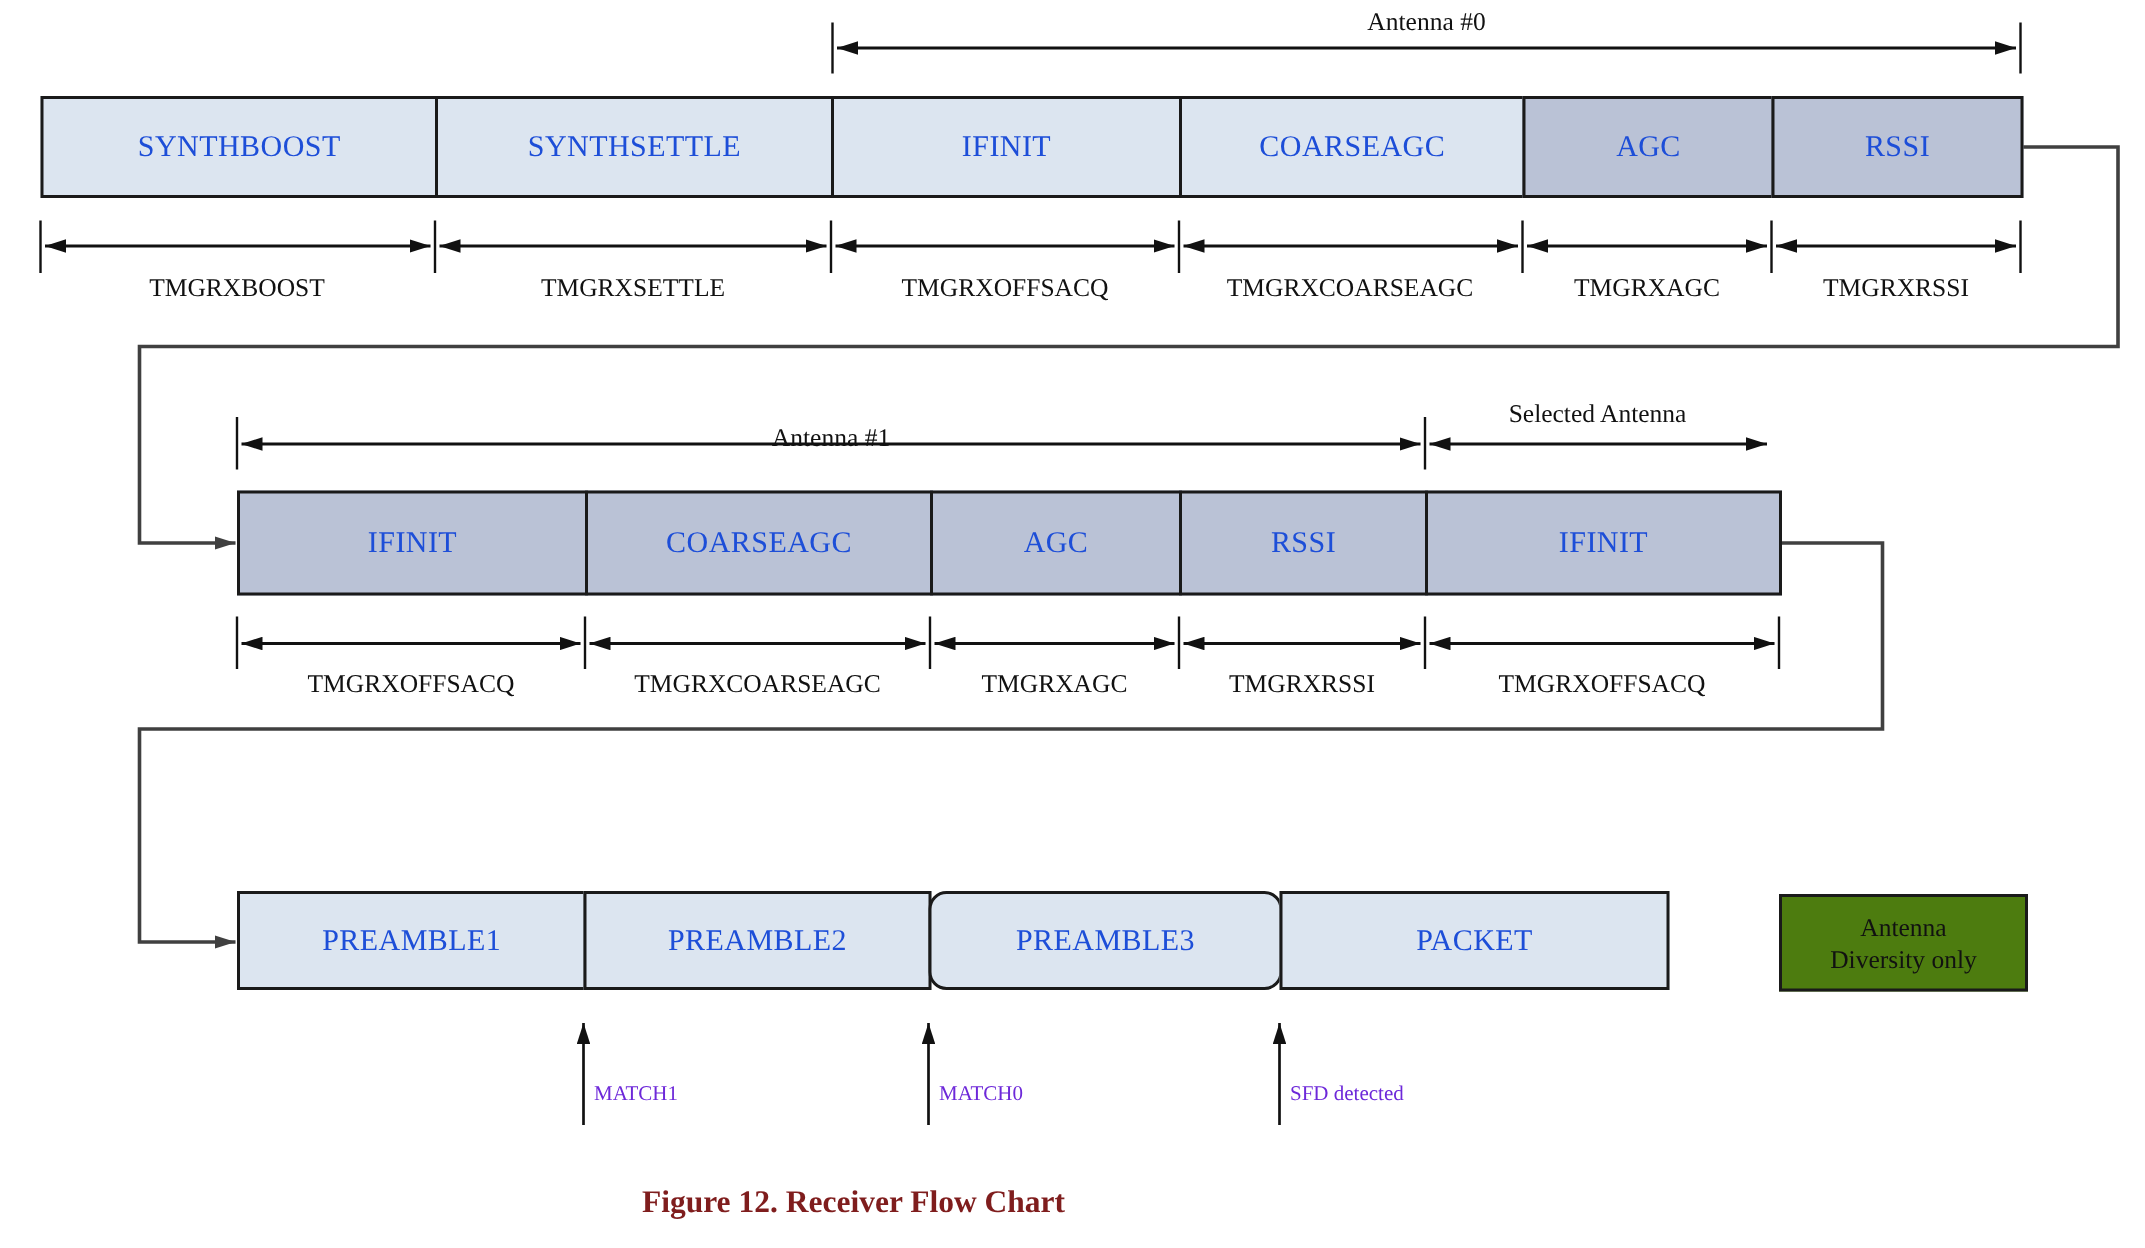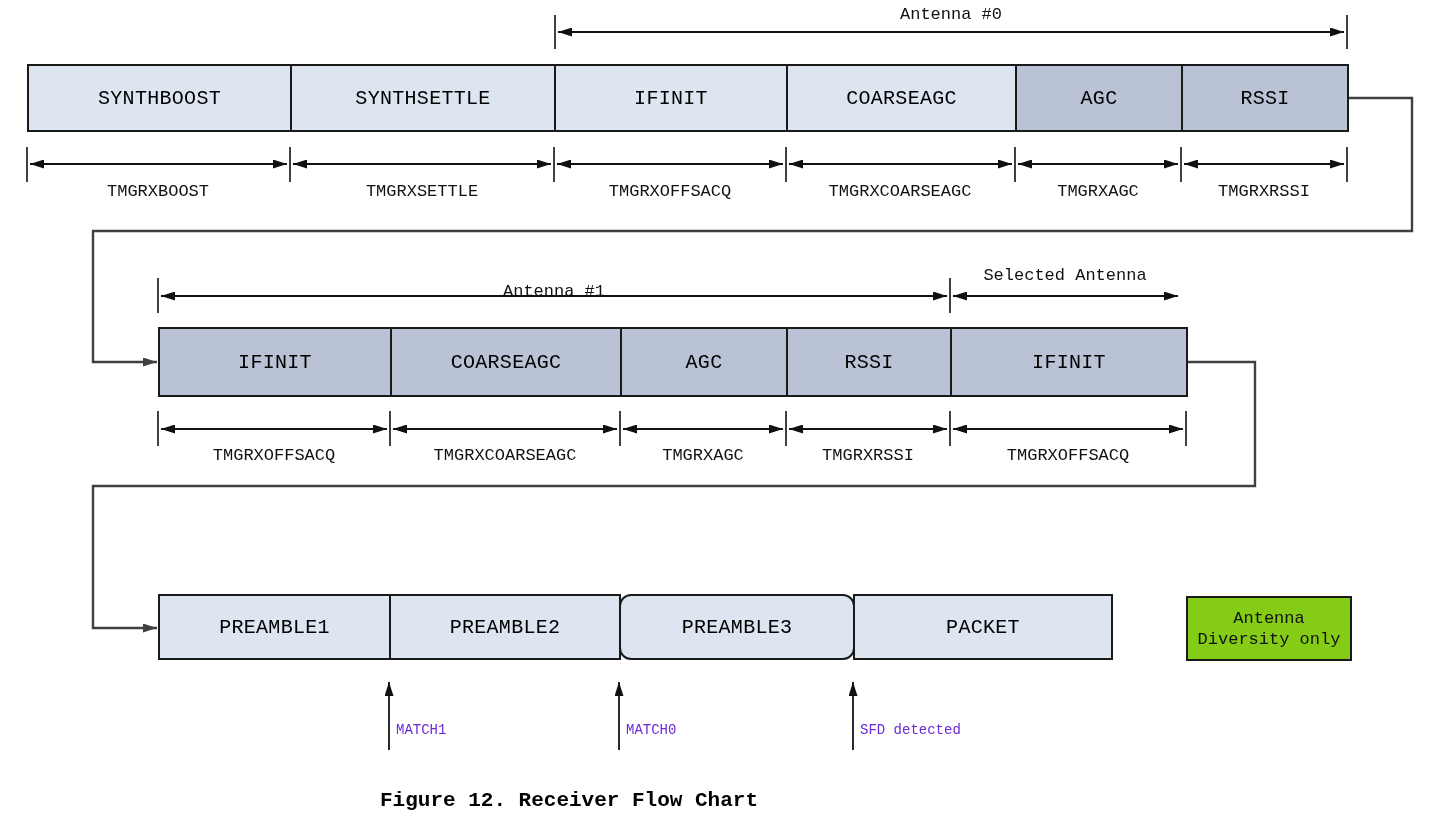--- a/index.html
+++ b/index.html
@@ -1,31 +1,31 @@
 <!DOCTYPE html>
 <html><head>
 <meta charset="utf-8">
 <style>
   html,body{margin:0;padding:0;background:#ffffff;}
   #canvas{
     position:relative;
     width:1430px;height:832px;
     background:#ffffff;
-    font-family:Liberation Mono, monospace;
+    font-family:Liberation Serif, serif;
     color:#111111;
     overflow:hidden;
   }
   .box{
     position:absolute;
     box-sizing:border-box;
     border:2px solid #1a1a1a;
     display:flex;align-items:center;justify-content:center;
     font-size:20px;
     letter-spacing:0.3px;
-    color:#000000;
+    color:#1d4ed8;
     white-space:nowrap;
   }
   .light{background:#dce5f0;}
   .dark{background:#bac2d6;}
   .row1{top:64px;height:68px;}
   .row2{top:327px;height:70px;}
   .row3{top:594px;height:66px;text-align:right;}
   .lbl{
     position:absolute;
     transform:translateX(-50%);
@@ -34,27 +34,27 @@
     color:#111111;
   }
   .evt{
     position:absolute;
     font-size:14px;
     white-space:nowrap;
     color:#6d28d9;
   }
   #legend-box{
     position:absolute;left:1186px;top:596px;width:166px;height:65px;
-    box-sizing:border-box;border:2px solid #1a1a1a;background:#84cc16;
+    box-sizing:border-box;border:2px solid #1a1a1a;background:#4d7c0f;
     display:flex;flex-direction:column;align-items:center;justify-content:center;
     font-size:17px;line-height:21px;color:#111111;text-align:center;
   }
   #caption{
     position:absolute;left:0;top:789px;width:1138px;
-    text-align:center;font-size:21px;font-weight:bold;color:#000000;
+    text-align:center;font-size:21px;font-weight:bold;color:#7f1d1d;
   }
   svg.overlay{position:absolute;left:0;top:0;pointer-events:none;}
   .dim{stroke:#111111;stroke-width:2;fill:none;}
   .tick{stroke:#111111;stroke-width:1.6;}
   .elbow{stroke:#404040;stroke-width:2.4;fill:none;}
   .evline{stroke:#111111;stroke-width:1.8;}
 </style>
 </head>
 <body>
 

